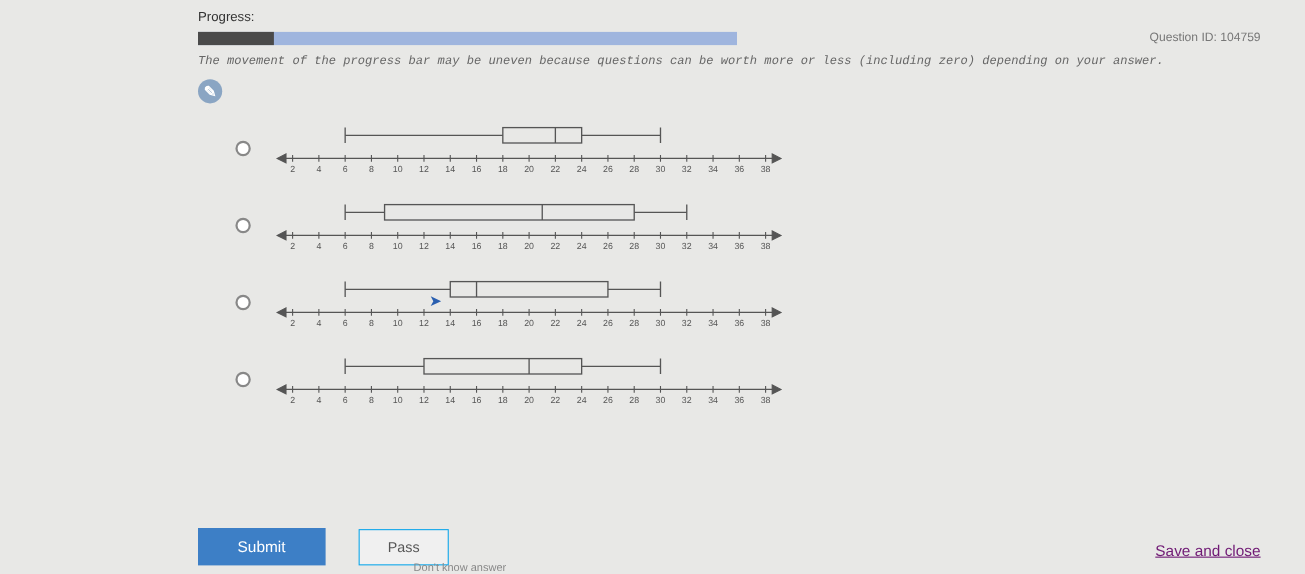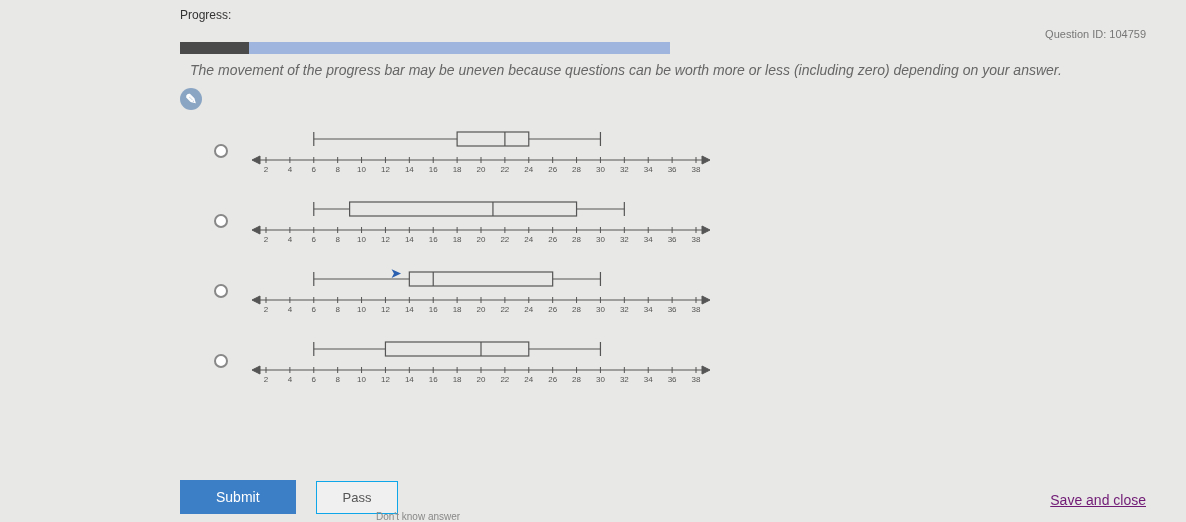--- a/index.html
+++ b/index.html
@@ -5,34 +5,34 @@
   * { box-sizing: border-box; margin: 0; padding: 0; }
   body {
     font-family: Arial, sans-serif;
     background: #e8e8e6;
     width: 1186px;
     height: 522px;
     overflow: hidden;
     position: relative;
     padding: 8px 40px 0 180px;
   }
-  .progress-row { display: flex; align-items: center; gap: 6px; margin-bottom: 16px; }
+  .progress-row { display: flex; align-items: center; gap: 6px; margin-bottom: 4px; }
   .progress-label { font-size: 12px; color: #333; }
   .progress-bar {
     display: inline-block;
     width: 490px;
     height: 12px;
     background: #9fb5de;
     position: relative;
     margin-left: 0;
     vertical-align: middle;
   }
   .progress-fill { position: absolute; left: 0; top: 0; height: 100%; background: #4a4a4a; }
   .question-id { position: absolute; right: 40px; top: 28px; font-size: 11px; color: #777; text-align: center; }
-  .progress-note { font-size: 14px; color: #666; font-style: italic; margin: 6px 0 10px 10px; }
+  .progress-note { font-size: 11px; color: #666; font-style: italic; margin: 6px 0 10px 0; font-family: Liberation Mono, monospace; }
   .question-row { display: flex; align-items: center; gap: 10px; margin-bottom: 10px; }
   .q-icon {
     width: 22px; height: 22px; border-radius: 50%;
     background: #8aa5c3;
     display: flex; align-items: center; justify-content: center;
     color: #fff; font-weight: bold; font-size: 14px;
   }
   .question-text { font-size: 16px; color: #222; }
   .options { margin-left: 34px; }
   .option-row { display: flex; align-items: center; gap: 18px; margin-bottom: 8px; }
@@ -43,21 +43,21 @@
   .plot-wrap { position: relative; width: 470px; height: 62px; }
   svg.boxplot { width: 470px; height: 62px; }
   .axis-line { stroke: #555; stroke-width: 1; }
   .tick { stroke: #555; stroke-width: 1; }
   .tick-label { font-size: 8px; fill: #555; text-anchor: middle; }
   .box { fill: none; stroke: #555; stroke-width: 1.2; }
   .whisker { stroke: #555; stroke-width: 1.2; }
   .arrow { stroke: #555; stroke-width: 1; fill: #555; }
   .footer {
     position: absolute; left: 180px; right: 40px; bottom: 8px;
-    display: flex; align-items: flex-end; gap: 20px;
+    display: flex; align-items: flex-end; gap: 30px;
   }
   .btn-submit {
     background: #3d7fc6; color: #fff; border: none;
     padding: 9px 36px; font-size: 14px; cursor: pointer;
   }
   .btn-pass {
     background: #f0f0f0; color: #555; border: 1px solid #0ea5e9;
     padding: 8px 26px; font-size: 13px; cursor: pointer;
   }
   .save-close {

